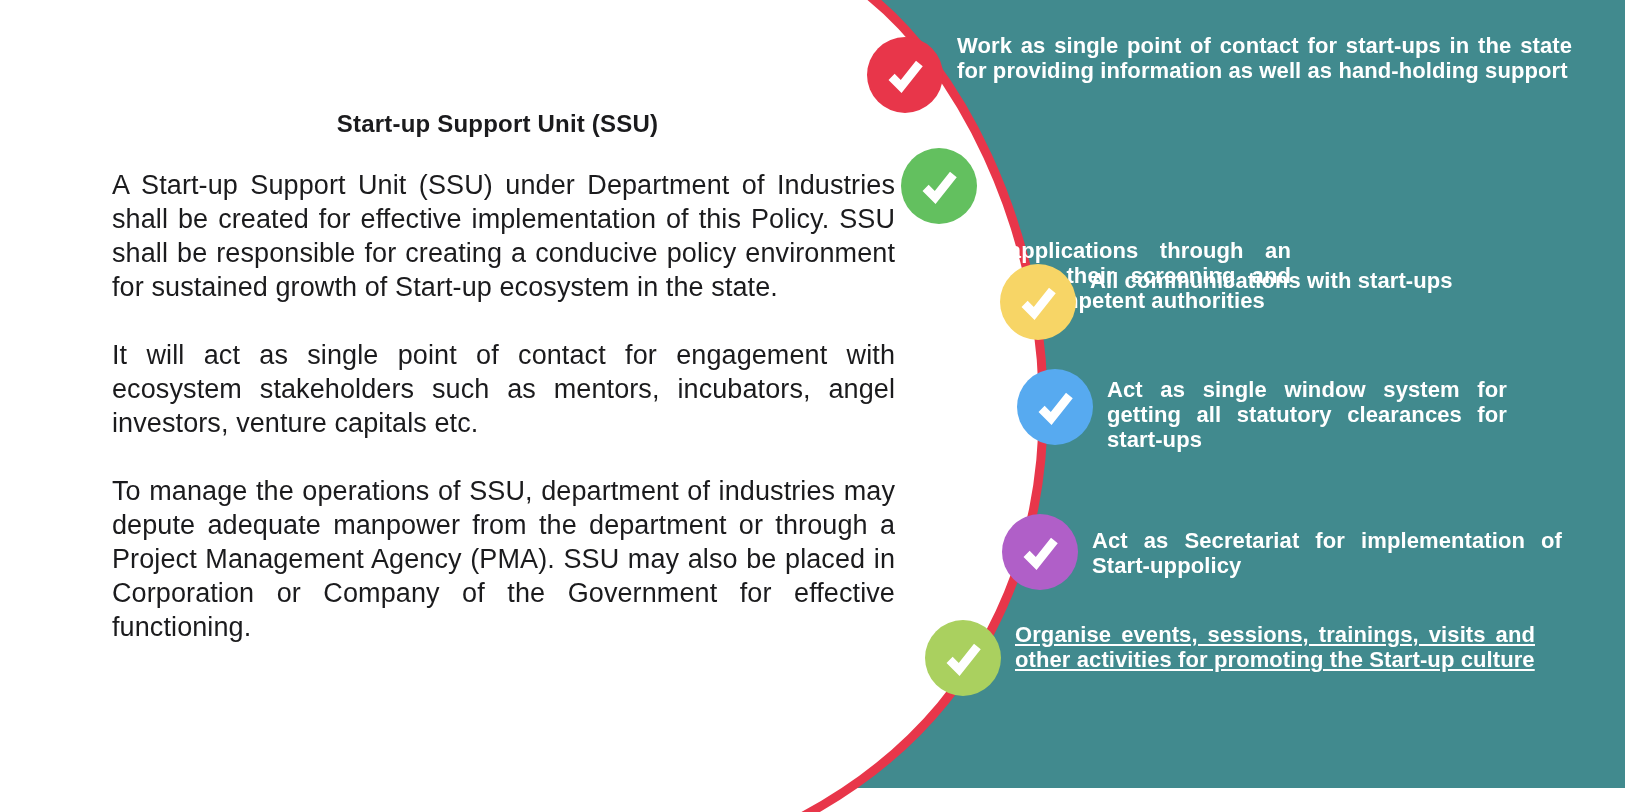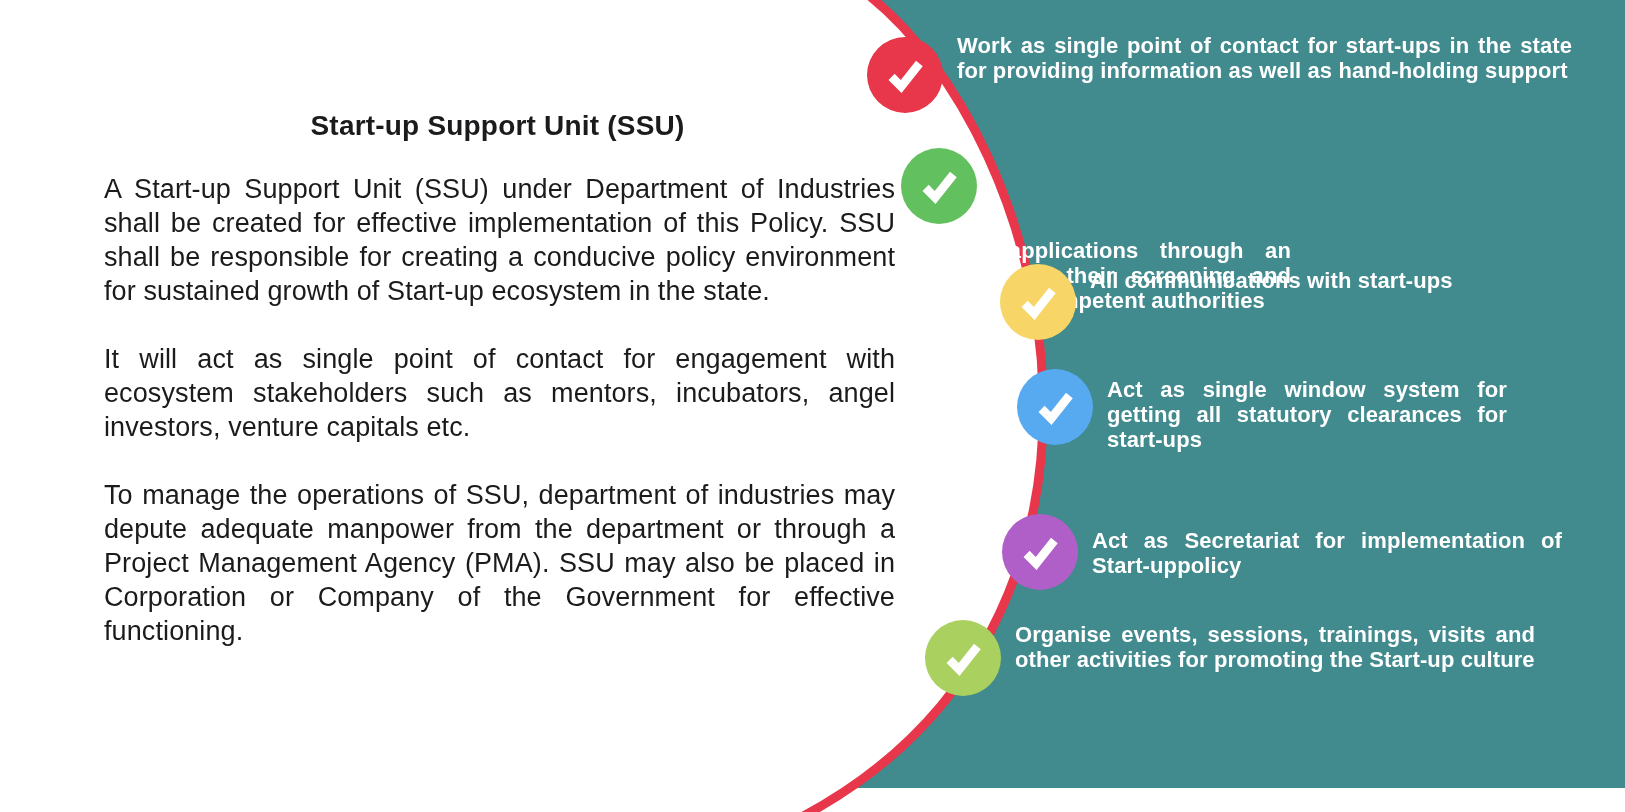--- a/index.html
+++ b/index.html
@@ -25,27 +25,27 @@
   
   .left-content {
     position: absolute;
     left: 100px;
     top: 110px;
     width: 795px;
     color: #1b1b1d;
   }
   .left-content h1 {
     margin: 0 0 30px 0;
-    font-size: 28px;
+    font-size: 24px;
     font-weight: 700;
     text-align: center;
     letter-spacing: 0.2px;
   }
   .left-content p {
-    margin: 0 0 34px 4px;
+    margin: 0 0 34px 12px;
     font-size: 27px;
     line-height: 34px;
     text-align: justify;
     letter-spacing: 0.1px;
   }
   .left-content p:last-child { margin-bottom: 0; }
 
   
   .check-item {
     position: absolute;
@@ -82,21 +82,21 @@
   .i3 { left: 1000px; top: 264px; }
   .i3 .check-text  { width: 385px; margin-top: 4px; }
 
   .i4 { left: 1017px; top: 369px; }
   .i4 .check-text  { width: 400px; margin-top: 8px; }
 
   .i5 { left: 1002px; top: 514px; }
   .i5 .check-text  { width: 470px; margin-top: 14px; }
 
   .i6 { left: 925px;  top: 620px; }
-  .i6 .check-text  { width: 520px; margin-top: 2px; }
+  .i6 .check-text  { width: 520px; margin-top: 2px; text-decoration: underline; }
 </style>
 </head>
 <body>
 
 <div class="slide">
 
   <svg class="bg-svg" viewBox="0 0 1625 812" preserveAspectRatio="none" aria-hidden="true">
     <rect x="560" y="0" width="1065" height="788" fill="#418a8e"></rect>
     <path d="M 862 -10 C 1060 140, 1170 630, 792 822 L -20 822 L -20 -10 Z" fill="#ffffff" stroke="#e8364a" stroke-width="9"></path>
   </svg>

